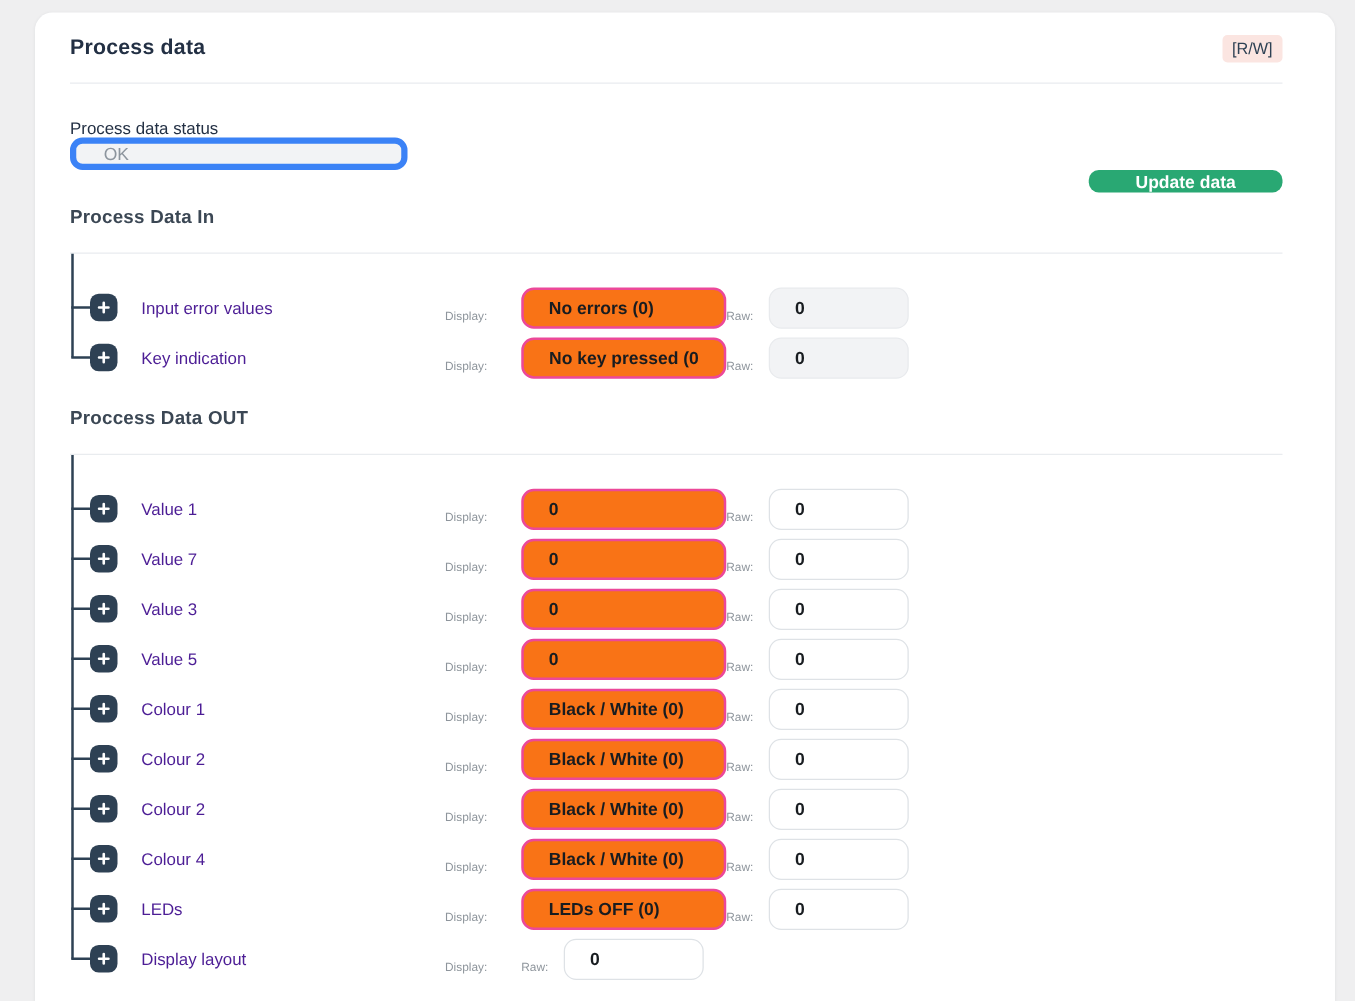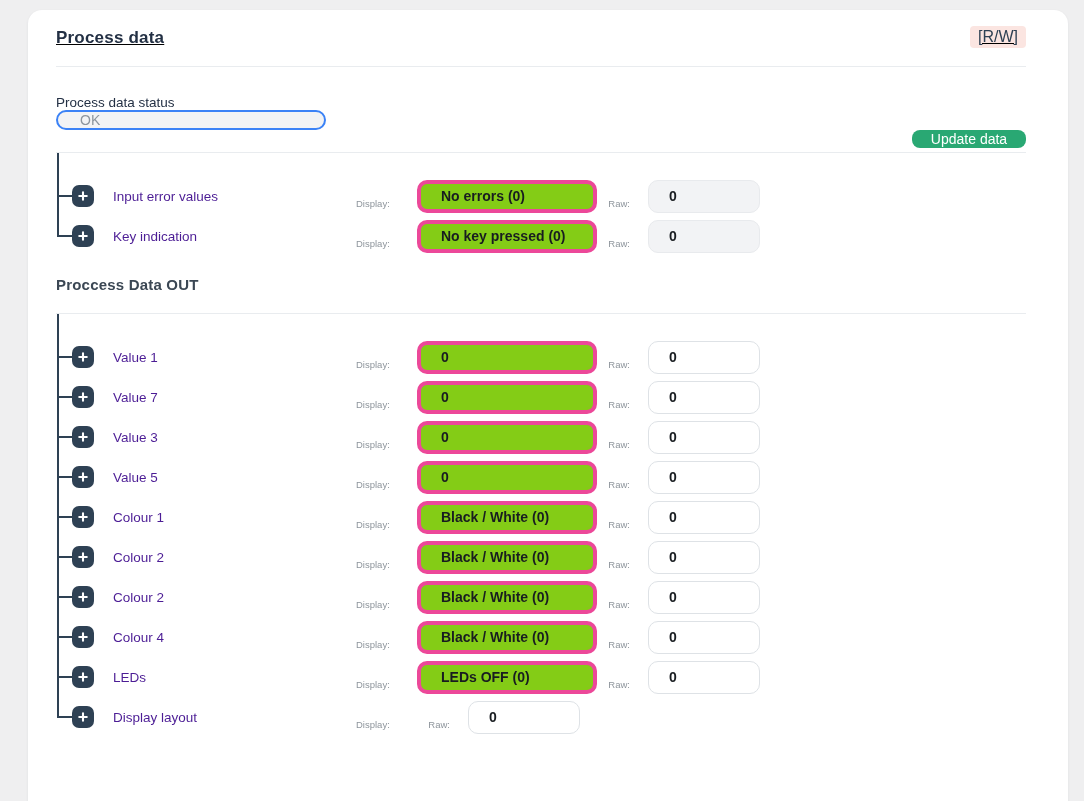--- a/index.html
+++ b/index.html
@@ -14,55 +14,54 @@
     position: absolute;
     left: 28px; top: 10px;
     width: 1040px;
     min-height: 830px;
     background: #ffffff;
     border-radius: 14px;
     box-shadow: 0 1px 3px rgba(30,40,60,.07);
     padding: 16px 42px 40px 28px;
   }
   .card-head {
-    display: flex; justify-content: space-between; align-items: flex-start;
+    display: flex; justify-content: space-between; align-items: flex-end;
     height: 24px;
-    text-decoration: underline;
   }
   .card-head h1 {
     margin: 0; font-size: 17px; line-height: 24px;
     font-weight: bold; color: #233044; letter-spacing: .2px;
   }
   .badge {
     background: #fbe5e1; color: #2e4154;
-    font-size: 16px; line-height: 16px;
+    font-size: 13px; line-height: 16px;
     padding: 3px 8px; border-radius: 4px;
   }
   hr.div {
     border: none; border-top: 1px solid #e9ecef;
     margin: 16px 0 0;
   }
   .status-row {
     margin-top: 28px;
     display: flex; align-items: flex-start; height: 38px; flex-direction: column;
   }
   .status-row label {
     width: 167px; font-size: 13.5px; color: #233044;
   }
   .status-input {
     width: 270px; height: 35px;
-    background: #f2f3f5; border: 2px solid #3b82f6; border-radius: 10px;
+    background: #f2f3f5; border: 5px solid #3b82f6; border-radius: 10px;
     padding: 0 22px; font-size: 14px; color: #8d959e;
     font-family: inherit; outline: none;
   }
   .update-btn {
-    margin-left: auto; width: 114px; height: 38px;
+    margin-left: auto; width: 155px; height: 38px;
     background: #29a873; color: #ffffff;
     border: none; border-radius: 8px;
-    font-weight: normal; font-size: 14px; font-family: inherit;
+    font-weight: bold; font-size: 14px; font-family: inherit;
     cursor: pointer;
   }
   .section h2 {
     margin: 20px 0 0;
     font-size: 15px; line-height: 18px;
     font-weight: bold; color: #3b4754; letter-spacing: .2px;
   }
   .section:first-child h2 { margin-top: 32px; }
   .section hr.div { margin-top: 19px; }
   .tree {
@@ -94,29 +93,29 @@
   .plus svg { width: 12px; height: 12px; display: block; }
   .row-label {
     margin-left: 57px; width: 243px;
     font-size: 13.5px; color: #4c1d95;
   }
   .cap {
     font-size: 9.5px; color: #8e959c;
     position: relative; top: 7px;
   }
   .cap-display { width: 54px; margin-right: 7px; }
-  .cap-raw     { width: 33px; text-align: right; margin-right: 18px; }
+  .cap-raw     { width: 33px; text-align: left; margin-right: 1px; }
   .field {
     height: 33px; border-radius: 10px;
     font-weight: bold; font-size: 14px; color: #181c20;
     padding: 0 20px; font-family: inherit; outline: none;
   }
   .field-display {
-    width: 180px;
-    background: #84cc16; border: 4px solid #ec4899;
+    width: 164px;
+    background: #f97316; border: 2px solid #ec4899;
   }
   .field-raw { width: 112px; }
   .field-raw.readonly { background: #f2f3f5; border: 1px solid #e8eaed; }
   .field-raw.editable { background: #ffffff; border: 1px solid #dee2e6; }
 </style>
 </head>
 <body>
 
 <div class="card">
   <div class="card-head">
@@ -126,20 +125,21 @@
   <hr class="div">
 
   <div class="status-row">
     <label>Process data status</label>
     <input class="status-input" type="text" readonly="" value="OK" style="">
     <button class="update-btn">Update data</button>
   </div>
 
   <div id="sections">
   <section class="section">
+    <h2>Process Data In</h2>
     <hr class="div">
     <div class="tree">
   <div class="row">
     <span class="branch"></span>
     <button class="plus">
       <svg viewBox="0 0 24 24" aria-hidden="true">
         <path d="M12 4.5v15M4.5 12h15" stroke="#ffffff" stroke-width="4.2" stroke-linecap="round" fill="none"></path>
       </svg>
     </button>
     <span class="row-label">Input error values</span>

